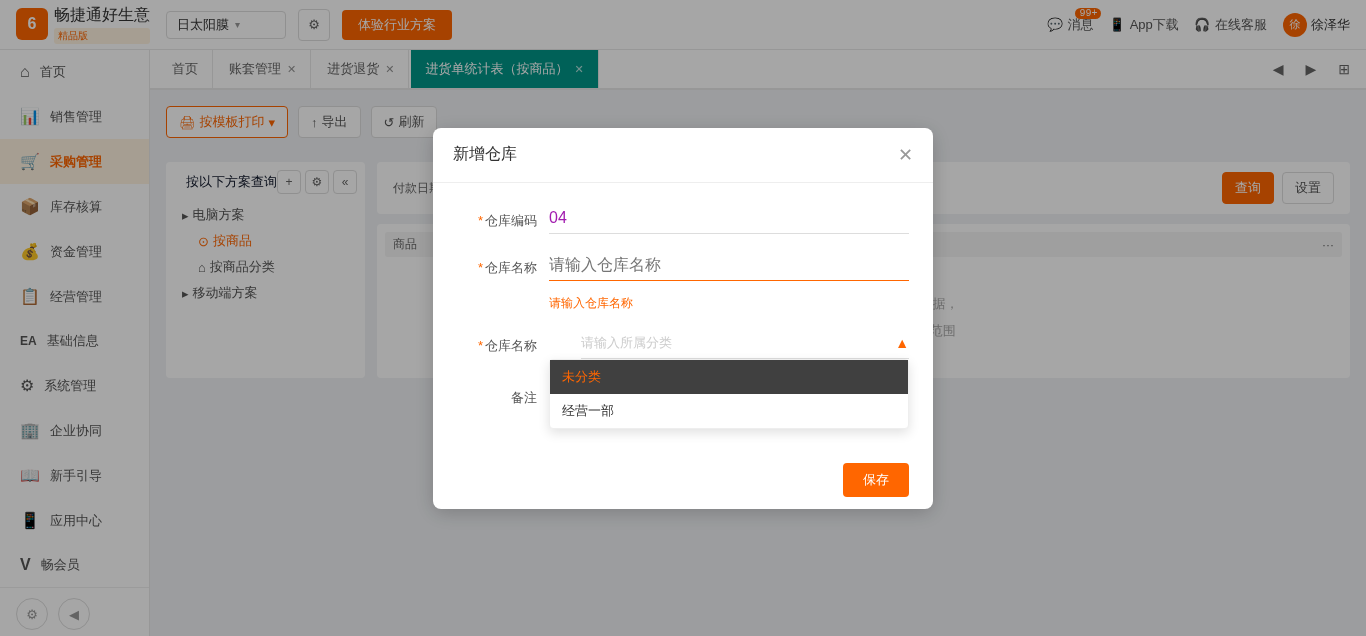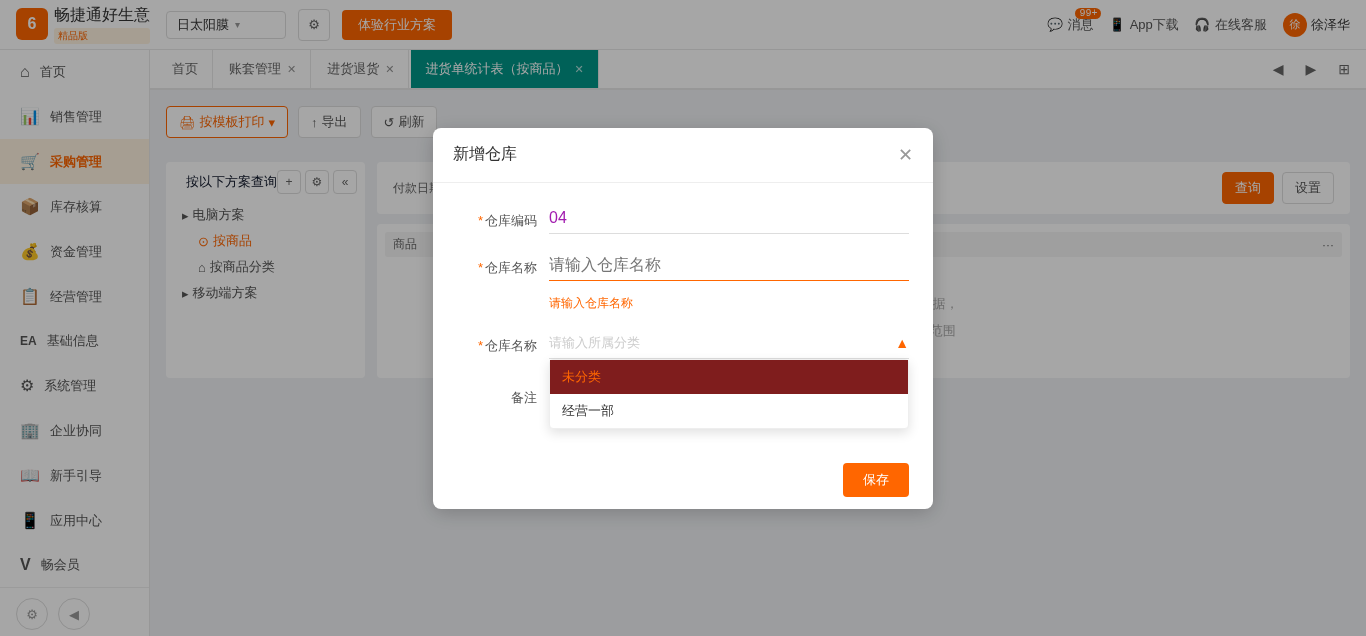--- a/index.html
+++ b/index.html
@@ -196,21 +196,21 @@
     .dropdown-list {
       position: absolute; background: #fff;
       border: 1px solid #eee; border-radius: 4px;
       box-shadow: 0 4px 12px rgba(0,0,0,0.12);
       z-index: 200; width: calc(100% - 92px);
       left: 92px; top: 100%;
     }
     .dropdown-item {
       padding: 8px 12px; cursor: pointer; font-size: 13px; color: #333;
     }
-    .dropdown-item.selected { background: #7f1d1d; color: #f60; }
+    .dropdown-item.selected { background: #404040; color: #f60; }
 
     
     .chevron-up { color: #f60; font-size: 14px; }
   </style>
 </head>
 <body>
 
 <div class="top-header">
   <div class="logo-area">
     <div class="logo-icon">
@@ -441,21 +441,21 @@
       <div class="form-row" style="flex-direction:column;align-items:flex-start;">
         <div style="display:flex;align-items:center;gap:12px;width:100%;">
           <label class="form-label required">仓库名称</label>
           <input class="form-input error" style="flex: 1 1 0%;" placeholder="请输入仓库名称">
         </div>
         <div style="margin-left:92px;color:#f60;font-size:12px;margin-top:2px;">请输入仓库名称</div>
       </div>
 
       <div class="form-row" style="position:relative;">
         <label class="form-label required">仓库名称</label>
-        <div class="form-input-select" style="flex:1;border-bottom:1px solid #ddd;padding:6px 0;display:flex;align-items:center;justify-content:space-between;">
+        <div class="form-input-select" style="flex:1;border-bottom:1px solid #ddd;padding:6px 0;display:flex;align-items:center;justify-content:space-between;margin-left:32px;">
           <span style="color:#ccc;font-size:13px;">请输入所属分类</span>
           <span class="chevron-up">▲</span>
         </div>
 
         <div class="dropdown-list">
           <div class="dropdown-item selected">未分类</div>
           <div class="dropdown-item">经营一部</div>
         </div>
       </div>
 

